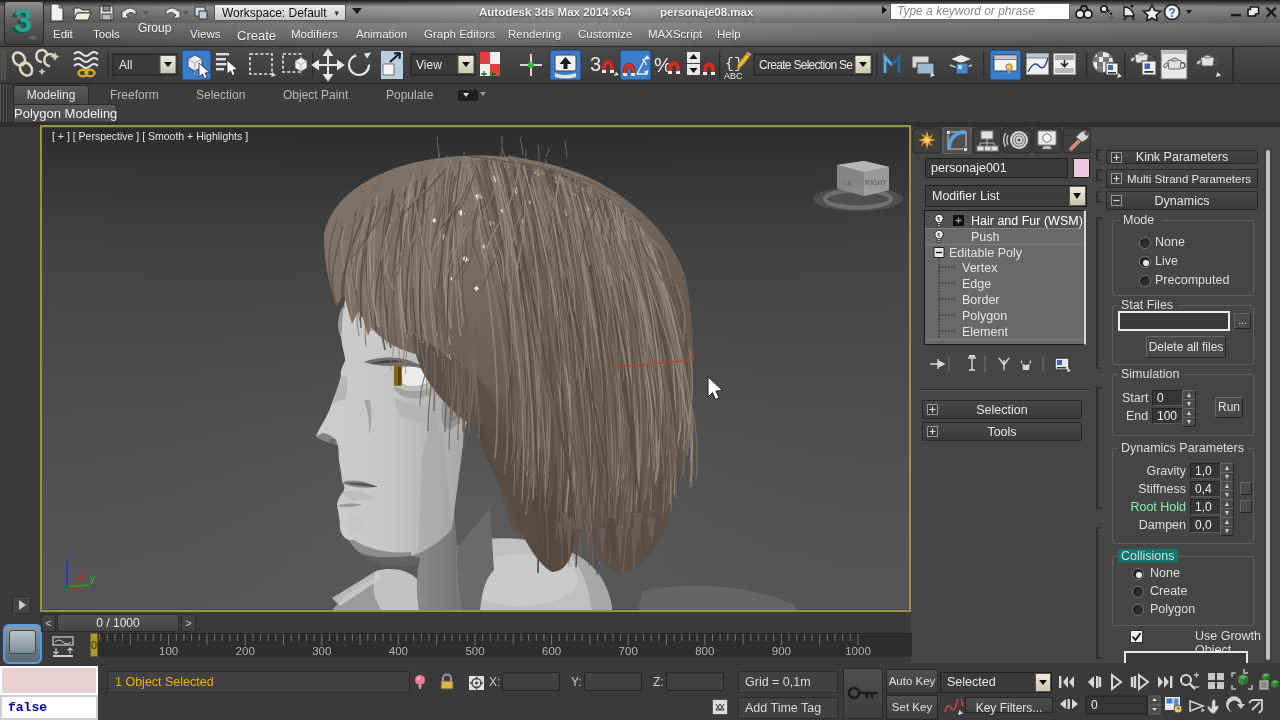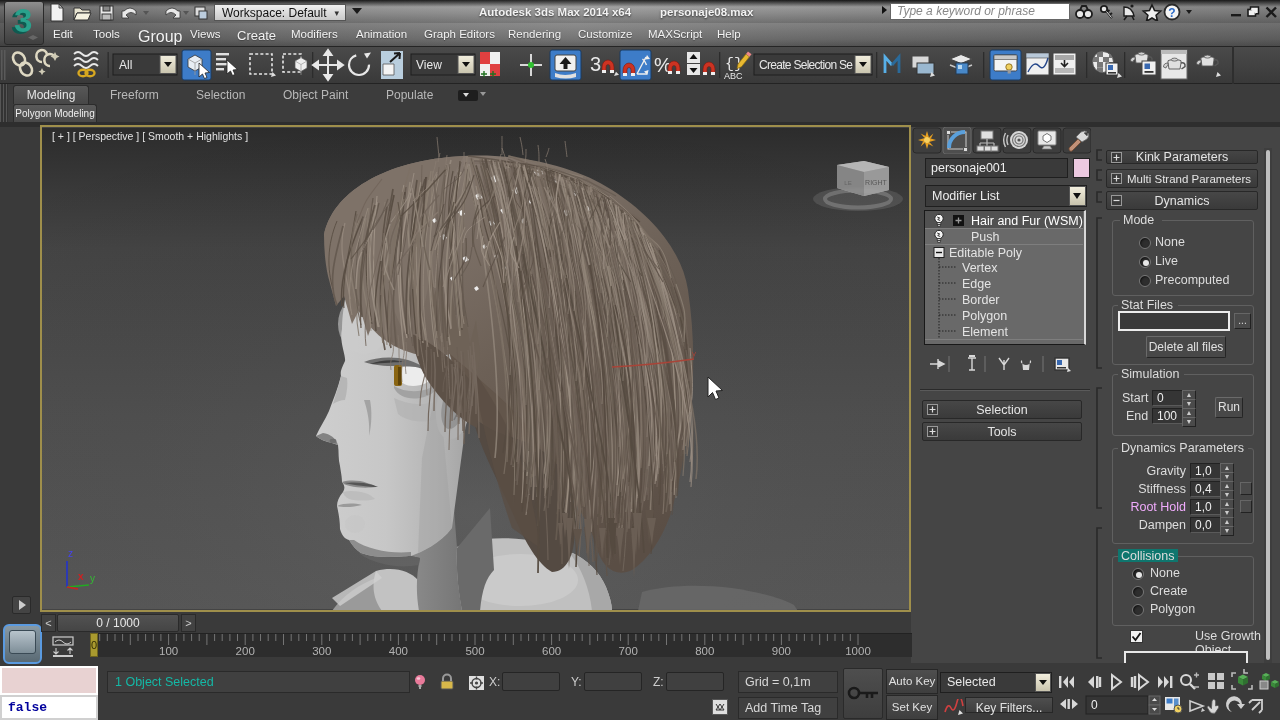--- a/index.html
+++ b/index.html
@@ -91,21 +91,21 @@
 
   <svg class="abs" style="left:1230px;top:5px" width="50" height="14" viewBox="0 0 50 14">
     <rect x="1" y="9" width="10" height="2.4" fill="#1a1a1a"></rect>
     <rect x="18" y="4.5" width="7.5" height="6.5" fill="#f0f0f0" stroke="#1a1a1a" stroke-width="1.6"></rect>
     <path d="M20.5,4.5 v-2.4 h8 v6.6 h-2.5" fill="#f0f0f0" stroke="#1a1a1a" stroke-width="1.5"></path>
     <path d="M36.5,2.5 l9.5,9.5 m0,-9.5 l-9.5,9.5" stroke="#1a1a1a" stroke-width="2.4"></path>
   </svg>
 
   <div class="abs" style="left:53px;top:28px;color:#f2f2f2;font-size:11.5px;text-shadow:0 1px 1px #444;">Edit</div>
   <div class="abs" style="left:93px;top:28px;color:#f2f2f2;font-size:11.5px;text-shadow:0 1px 1px #444;">Tools</div>
-  <div class="abs" style="left:138px;top:28px;color:#f2f2f2;font-size:16px;text-shadow:0 1px 1px #444;">Group</div>
+  <div class="abs" style="left:138px;top:21px;color:#f2f2f2;font-size:12px;text-shadow:0 1px 1px #444;">Group</div>
   <div class="abs" style="left:190px;top:28px;color:#f2f2f2;font-size:11.5px;text-shadow:0 1px 1px #444;">Views</div>
   <div class="abs" style="left:237px;top:28px;color:#f2f2f2;font-size:13px;text-shadow:0 1px 1px #444;">Create</div>
   <div class="abs" style="left:291px;top:28px;color:#f2f2f2;font-size:11.5px;text-shadow:0 1px 1px #444;">Modifiers</div>
   <div class="abs" style="left:356px;top:28px;color:#f2f2f2;font-size:11.5px;text-shadow:0 1px 1px #444;">Animation</div>
   <div class="abs" style="left:424px;top:28px;color:#f2f2f2;font-size:11.5px;text-shadow:0 1px 1px #444;">Graph Editors</div>
   <div class="abs" style="left:508px;top:28px;color:#f2f2f2;font-size:11.5px;text-shadow:0 1px 1px #444;">Rendering</div>
   <div class="abs" style="left:578px;top:28px;color:#f2f2f2;font-size:11.5px;text-shadow:0 1px 1px #444;">Customize</div>
   <div class="abs" style="left:648px;top:28px;color:#f2f2f2;font-size:11.5px;text-shadow:0 1px 1px #444;">MAXScript</div>
   <div class="abs" style="left:717px;top:28px;color:#f2f2f2;font-size:11.5px;text-shadow:0 1px 1px #444;">Help</div>
 
@@ -314,21 +314,21 @@
   <div class="abs" style="left:0;top:84px;width:1280px;height:38px;background:#3c3c3c;"></div>
   <div class="abs" style="left:0;top:84px;width:8px;height:38px;background:repeating-linear-gradient(90deg,#555 0 1px,#333 1px 3px);"></div>
   <div class="abs" style="left:13px;top:85px;width:76px;height:19px;background:linear-gradient(180deg,#585858,#474747);border:1px solid #2c2c2c;border-bottom:none;border-radius:3px 3px 0 0;color:#e6e6e6;font-size:12px;text-align:center;line-height:18px;">Modeling</div>
   <div class="abs" style="top:88px;left:110px;color:#b8b8b8;font-size:12px;">Freeform</div>
   <div class="abs" style="top:88px;left:196px;color:#b8b8b8;font-size:12px;">Selection</div>
   <div class="abs" style="top:88px;left:283px;color:#b8b8b8;font-size:12px;">Object Paint</div>
   <div class="abs" style="top:88px;left:386px;color:#b8b8b8;font-size:12px;">Populate</div>
   <div class="abs" style="left:458px;top:90px;width:20px;height:11px;background:#1e1e1e;border-radius:2px;"></div>
   <div class="abs" style="left:463px;top:93px;width:0;height:0;border:3px solid transparent;border-top:4px solid #ddd;"></div>
   <div class="abs" style="left:480px;top:92px;width:0;height:0;border:3px solid transparent;border-top:4px solid #999;"></div>
-  <div class="abs" style="left:13px;top:104px;width:84px;height:18px;background:linear-gradient(180deg,#5a5a5a,#4a4a4a);border:1px solid #2c2c2c;border-bottom:none;border-radius:3px 3px 0 0;color:#eee;font-size:10px;text-align:center;line-height:17px;white-space:nowrap;">Polygon Modeling</div>
+  <div class="abs" style="left:13px;top:104px;width:104px;height:18px;background:linear-gradient(180deg,#5a5a5a,#4a4a4a);border:1px solid #2c2c2c;border-bottom:none;border-radius:3px 3px 0 0;color:#eee;font-size:13px;text-align:center;line-height:17px;white-space:nowrap;">Polygon Modeling</div>
   <div class="abs" style="left:0;top:122px;width:1280px;height:5px;background:#2e2e2e;"></div>
 
   <div class="abs" style="left:0;top:127px;width:40px;height:486px;background:#3a3a3a;"></div>
 
   <div class="abs" id="viewport" style="left:40px;top:125px;width:871px;height:487px;border:2px solid #9f8f4b;background:#444;"></div>
   <svg class="abs" style="left:42px;top:127px" width="867" height="483" viewBox="0 0 867 481">
       <defs>
 <linearGradient id="vbg" x1="0" y1="0" x2="0" y2="1">
  <stop offset="0" stop-color="#2c2c2c"></stop>
           <stop offset="0.25" stop-color="#454545"></stop>
@@ -1304,21 +1304,21 @@
   <div class="abs" style="left:1118px;top:441px;width:130px;height:13px;background:#454545;color:#ddd;font-size:12.5px;padding-left:3px;">Dynamics Parameters</div>
   <div class="abs" style="left:1144px;top:464px;width:42px;text-align:right;color:#ddd;font-size:12.5px;">Gravity</div>
   <div class="abs spin" style="left:1190px;top:463px;">
       <span>1,0</span>
     </div>
   <div class="abs" style="left:1134px;top:482px;width:52px;text-align:right;color:#ddd;font-size:12.5px;">Stiffness</div>
   <div class="abs spin" style="left:1190px;top:481px;">
       <span>0,4</span>
     </div>
   <div class="abs" style="left:1240px;top:482px;width:12px;height:13px;background:#4a4a4a;border:1px solid #666;border-bottom-color:#222;border-right-color:#222;"></div>
-  <div class="abs" style="left:1130px;top:500px;width:56px;text-align:right;color:#f0abfc;font-size:12.5px;">Root Hold</div>
+  <div class="abs" style="left:1130px;top:500px;width:56px;text-align:right;color:#86efac;font-size:12.5px;">Root Hold</div>
   <div class="abs spin" style="left:1190px;top:499px;">
       <span>1,0</span>
     </div>
   <div class="abs" style="left:1240px;top:500px;width:12px;height:13px;background:#4a4a4a;border:1px solid #666;border-bottom-color:#222;border-right-color:#222;"></div>
   <div class="abs" style="left:1138px;top:518px;width:48px;text-align:right;color:#ddd;font-size:12.5px;">Dampen</div>
   <div class="abs spin" style="left:1190px;top:517px;">
       <span>0,0</span>
     </div>
 
   <div class="abs" style="left:1112px;top:556px;width:142px;height:70px;border:1px solid #606060;border-radius:3px;"></div>
@@ -1479,21 +1479,21 @@
       <text x="308.4" y="22" font-size="11.5" fill="#b2b2b2" text-anchor="middle" font-family="Liberation Sans">400</text>
       <text x="385.0" y="22" font-size="11.5" fill="#b2b2b2" text-anchor="middle" font-family="Liberation Sans">500</text>
       <text x="461.6" y="22" font-size="11.5" fill="#b2b2b2" text-anchor="middle" font-family="Liberation Sans">600</text>
       <text x="538.2" y="22" font-size="11.5" fill="#b2b2b2" text-anchor="middle" font-family="Liberation Sans">700</text>
       <text x="614.8" y="22" font-size="11.5" fill="#b2b2b2" text-anchor="middle" font-family="Liberation Sans">800</text>
       <text x="691.4" y="22" font-size="11.5" fill="#b2b2b2" text-anchor="middle" font-family="Liberation Sans">900</text>
       <text x="768.0" y="22" font-size="11.5" fill="#b2b2b2" text-anchor="middle" font-family="Liberation Sans">1000</text>
     </svg>
   <div class="abs" style="left:90px;top:633px;width:8px;height:24px;background:#a99a2f;border:1px solid #6f651e;color:#332f05;font-size:11px;text-align:center;line-height:22px;">0</div>
 
-  <div class="abs" style="left:107px;top:671px;width:303px;height:22px;background:#404040;border:1px solid #2a2a2a;color:#14b8a6;font-size:12.5px;line-height:20px;padding-left:7px;">1 Object Selected</div>
+  <div class="abs" style="left:107px;top:671px;width:303px;height:22px;background:#404040;border:1px solid #2a2a2a;color:#eab308;font-size:12.5px;line-height:20px;padding-left:7px;">1 Object Selected</div>
   <svg class="abs" style="left:413px;top:672px" width="76" height="21" viewBox="0 0 76 21">
     <circle cx="7" cy="8" r="5" fill="#e87a9a"></circle>
     <ellipse cx="5.5" cy="6.5" rx="1.8" ry="1.2" fill="#f8c8d8"></ellipse>
     <rect x="5.5" y="13" width="3" height="2" fill="#aaa"></rect>
       <rect x="6" y="15" width="2" height="2" fill="#aaa"></rect>
     <rect x="28" y="9" width="12" height="8" rx="1" fill="#d8b84a" stroke="#555"></rect>
     <path d="M30,9 v-2.5 a4,4 0 0 1 8,0 v2.5" fill="none" stroke="#999" stroke-width="2"></path>
     <rect x="56" y="4" width="15" height="14" fill="#e0e0e0"></rect>
     <circle cx="63.5" cy="11" r="4.5" fill="none" stroke="#444" stroke-width="1.4"></circle>
     <circle cx="63.5" cy="11" r="1.6" fill="#444"></circle>

